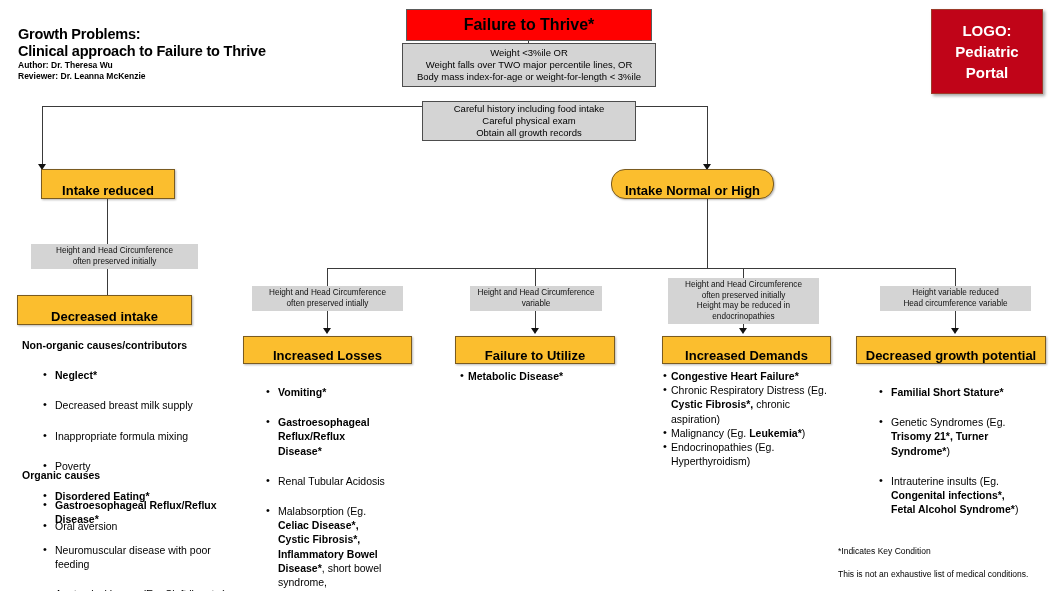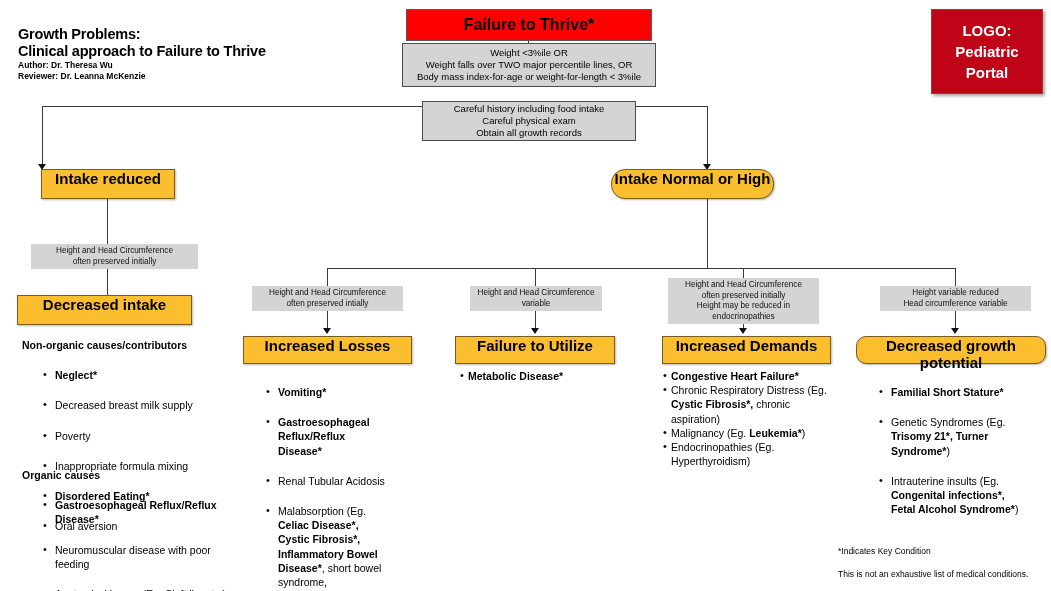--- a/index.html
+++ b/index.html
@@ -16,22 +16,22 @@
   #logo-box{left:931px;top:9px;width:112px;height:85px;background:#C00418;
             border:1px solid #9c3b2a;box-shadow:2px 2px 3px rgba(0,0,0,.35);
             color:#fff;font-weight:bold;font-size:15px;line-height:21px;
             display:flex;flex-direction:column;align-items:center;justify-content:center;text-align:center;}
 
   
   .redbox{background:#FF0000;border:1px solid #5a5a5a;
           display:flex;align-items:center;justify-content:center;
           font-weight:bold;font-size:16px;text-align:center;}
   .orangebox{background:#FBBE2E;border:1.6px solid #7a5b20;
-          display:flex;align-items:flex-start;justify-content:center;
-          font-weight:bold;font-size:15px;text-align:center;
+          display:flex;align-items:flex-end;justify-content:center;
+          font-weight:bold;font-size:13px;text-align:center;
           box-shadow:1px 1px 2px rgba(0,0,0,.28);}
   .graybox{background:#D4D4D4;border:1px solid #4d4d4d;
           display:flex;align-items:center;justify-content:center;
           font-size:9.5px;line-height:12px;text-align:center;}
   .graynote{background:#D4D4D4;border:0;
           display:flex;align-items:center;justify-content:center;
           font-size:8.2px;line-height:10.5px;text-align:center;color:#111;}
 
   
   .vline{background:#3a3a3a;width:1px;}
@@ -103,22 +103,22 @@
 <div class="abs arrow" style="left:103px;top:302px;"></div>
 <div class="abs orangebox" style="left:17px;top:295px;width:175px;height:30px;">
   <span>Decreased intake</span>
 </div>
 
 <div class="abs listblock" style="left:22px;top:338px;width:225px;">
   <div class="lb-head">Non-organic causes/contributors</div>
   <ul class="bul">
       <li><b>Neglect*</b></li>
       <li><span>Decreased breast milk supply</span></li>
+      <li><span>Inappropriate formula mixing</span></li>
       <li><span>Poverty</span></li>
-      <li><span>Inappropriate formula mixing</span></li>
       <li><b>Disordered Eating*</b></li>
       <li><span>Oral aversion</span></li>
     </ul>
 </div>
 <div class="abs listblock" style="left:22px;top:468px;width:225px;">
   <div class="lb-head">Organic causes</div>
   <ul class="bul">
       <li><b>Gastroesophageal Reflux/Reflux Disease*</b></li>
       <li><span>Neuromuscular disease with poor feeding</span></li>
       <li><span>Anatomical issues (Eg. Cleft lip, etc.)</span></li>
@@ -167,21 +167,21 @@
 
 <div class="abs orangebox" style="left:243px;top:336px;width:169px;height:28px;">
   <span>Increased Losses</span>
 </div>
 <div class="abs orangebox" style="left:455px;top:336px;width:160px;height:28px;">
   <span>Failure to Utilize</span>
 </div>
 <div class="abs orangebox" style="left:662px;top:336px;width:169px;height:28px;">
   <span>Increased Demands</span>
 </div>
-<div class="abs orangebox" style="left:856px;top:336px;width:190px;height:28px;border-radius:10px;">
+<div class="abs orangebox" style="left:856px;top:336px;width:190px;height:28px;">
   <span>Decreased growth potential</span>
 </div>
 
 <div class="abs listblock" style="left:245px;top:369px;width:160px;">
   <ul class="bul">
       <li><b>Vomiting*</b></li>
       <li><b>Gastroesophageal Reflux/Reflux Disease*</b></li>
       <li><span>Renal Tubular Acidosis</span></li>
       <li><span>Malabsorption (Eg. </span><b>Celiac Disease*, Cystic Fibrosis*, Inflammatory Bowel Disease*</b><span>, short bowel syndrome, infectious/post-infectious diarrhea)</span></li>
     </ul>

